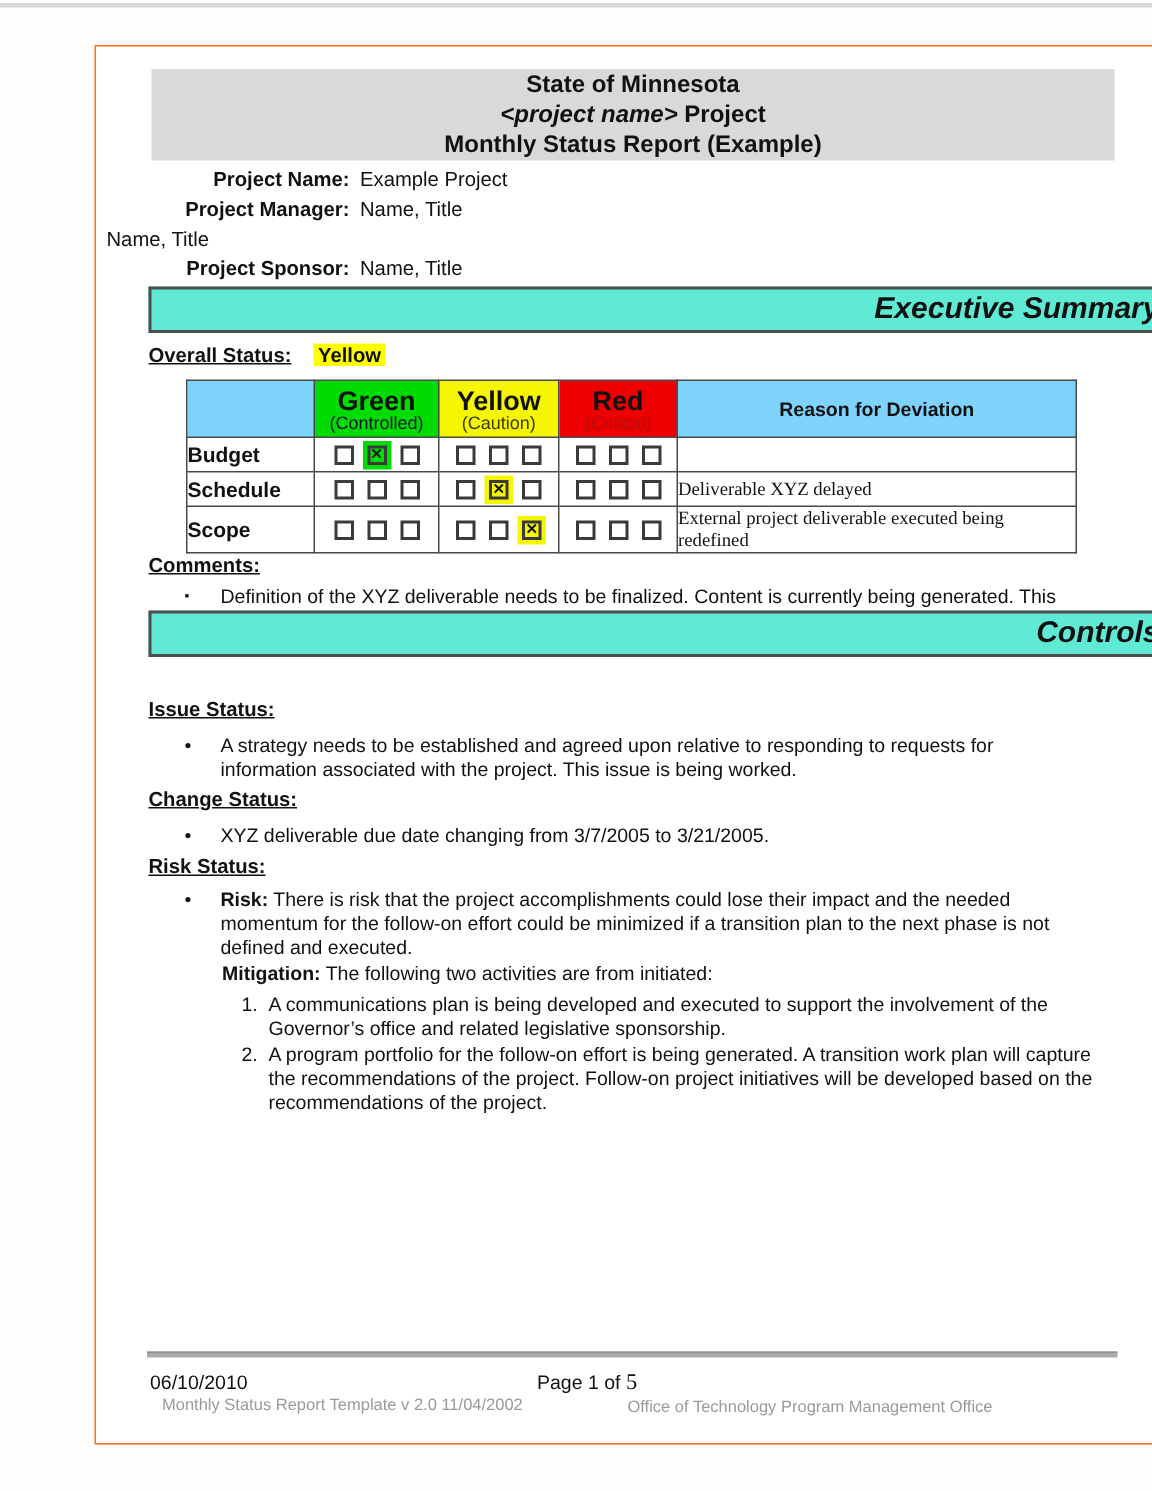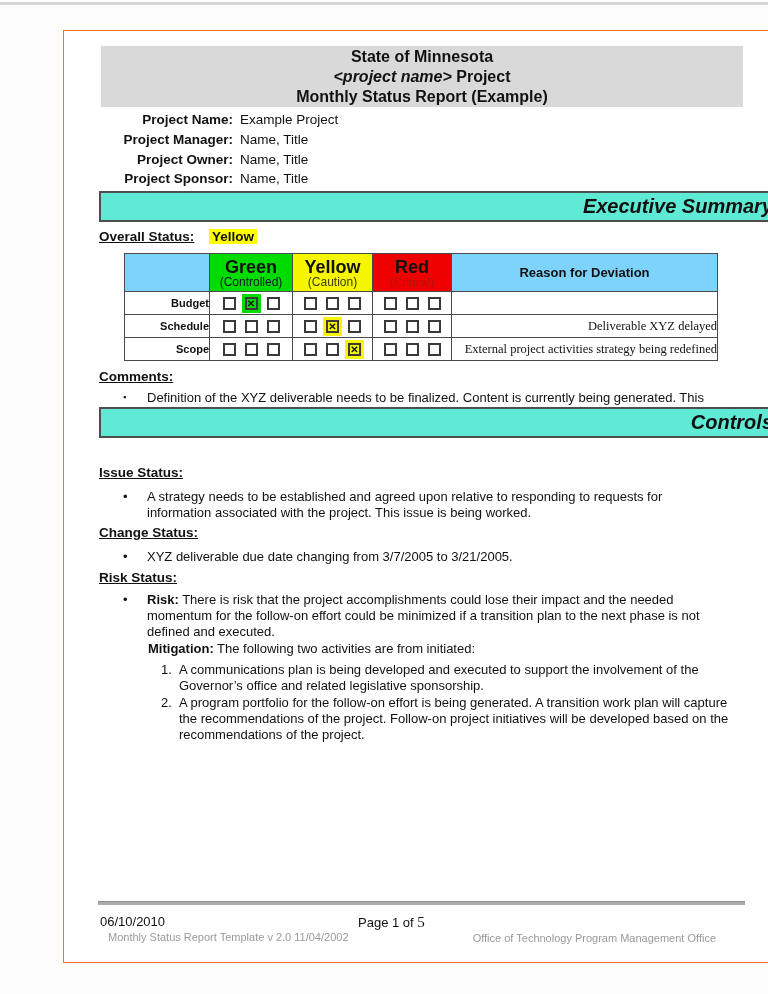--- a/index.html
+++ b/index.html
@@ -35,41 +35,41 @@
   .overall-value { position:absolute; left:110px; top:0; font-weight:bold; padding:0 3px; white-space:nowrap; }
 
   
   table.status { position:absolute; left:60px; top:222px; border-collapse:collapse; table-layout:fixed; }
   table.status td, table.status th { border:1px solid #4a4a4a; padding:0; vertical-align:middle; }
   th.state-hd { height:38px; text-align:center; }
   .state-title { font-size:18px; font-weight:bold; line-height:16px; padding-top:3px; }
   .state-sub { font-size:12px; font-weight:normal; line-height:14px; }
   th.corner, th.reason-hd { background:#7dd3fc; }
   th.reason-hd { font-size:13px; font-weight:bold; text-align:center; }
-  td.row-label { height:23px; font-size:11px; font-weight:bold; text-align:right; padding-right:8px; }
+  td.row-label { height:23px; font-size:14px; font-weight:bold; padding-right:8px; }
   td.checks { text-align:center; }
   .cb-group { display:flex; justify-content:center; align-items:center; gap:9px; }
   .cb { display:inline-flex; width:13px; height:13px; border:2px solid #3a3a3a; background:#fff; align-items:center; justify-content:center; font-size:10px; font-weight:bold; line-height:9px; color:#111; }
-  td.reason { font-family:"Liberation Serif", serif; font-size:12.5px; padding-left:7px; text-align:right; }
+  td.reason { font-family:"Liberation Serif", serif; font-size:12.5px; padding-left:7px; text-align:left; }
 
   
   .li { position:absolute; display:flex; font-size:13px; line-height:15.8px; }
   .li .marker { flex:0 0 24px; text-align:left; }
   .li .num { flex:0 0 18px; }
   .li .li-text { flex:1; }
   .mitigation { position:absolute; left:84px; font-size:13px; line-height:15.8px; }
   .blabel { font-weight:bold; }
 
   
   .foot-rule { position:absolute; left:34px; top:870px; width:647px; height:4px; background:#ababab; border-top:1px solid #8e8e8e; }
   .foot-date { position:absolute; left:36px; top:883px; font-size:13px; }
   .foot-page { position:absolute; left:294px; top:883px; font-size:13px; }
   .foot-page .serif5 { font-family:"Liberation Serif", serif; font-size:15px; }
   .foot-template { position:absolute; left:44px; top:900px; font-size:11px; color:#9a9a9a; }
-  .foot-office { position:absolute; left:300px; top:901px; width:352px; text-align:right; font-size:11px; color:#9a9a9a; }
+  .foot-office { position:absolute; left:300px; top:901px; width:352px; text-align:center; font-size:11px; color:#9a9a9a; }
 </style>
 </head>
 <body>
 
 <div id="stage">
   <div class="top-strip"></div>
 
   <div class="page">
 
     <div class="hdr-block" style="background: rgb(217, 217, 217);">
@@ -81,21 +81,20 @@
     <div class="info-rows">
       <div class="info-row">
         <span class="info-label">Project Name:</span>
         <span class="info-value">Example Project</span>
       </div>
       <div class="info-row">
         <span class="info-label">Project Manager:</span>
         <span class="info-value">Name, Title</span>
       </div>
       <div class="info-row">
-        <span class="info-label">Project Owner:</span>
         <span class="info-value">Name, Title</span>
       </div>
       <div class="info-row">
         <span class="info-label">Project Sponsor:</span>
         <span class="info-value">Name, Title</span>
       </div>
     </div>
 
     <div class="bar bar-exec">Executive Summary</div>
 
@@ -118,21 +117,21 @@
         <th class="state-hd" style="background: rgb(0, 220, 0);">
           <div class="state-title">Green</div>
           <div class="state-sub" style="color: #0f172a;">(Controlled)</div>
         </th>
         <th class="state-hd" style="background: rgb(246, 246, 0);">
           <div class="state-title">Yellow</div>
           <div class="state-sub" style="color: rgb(61, 61, 0);">(Caution)</div>
         </th>
         <th class="state-hd" style="background: rgb(238, 0, 0);">
           <div class="state-title">Red</div>
-          <div class="state-sub" style="color: rgb(176, 16, 16); font-family: Liberation Serif, serif;">(Critical)</div>
+          <div class="state-sub" style="color: rgb(176, 16, 16);">(Critical)</div>
         </th>
         <th class="reason-hd">Reason for Deviation</th>
       </tr>
 
       <tr>
         <td class="row-label">Budget</td>
         <td class="checks">
               <div class="cb-group">
           <span class="cb"></span>
                 <span class="cb" style="background: rgb(0, 220, 0); box-shadow: rgb(0, 220, 0) 0px 0px 0px 3px;">✕</span>
@@ -198,21 +197,21 @@
                 <span class="cb" style="background: rgb(246, 246, 0); box-shadow: rgb(246, 246, 0) 0px 0px 0px 3px;">✕</span>
               </div>
             </td>
         <td class="checks">
               <div class="cb-group">
           <span class="cb"></span>
                 <span class="cb"></span>
                 <span class="cb"></span>
               </div>
             </td>
-        <td class="reason">External project activities strategy being redefined</td>
+        <td class="reason">External project deliverable executed being redefined</td>
       </tr>
     </tbody>
       </table>
 
     <div class="sec-heading" style="top:338px">Comments:</div>
     <div class="li" style="left:59px; top:359px; width:586px">
       <span class="marker" style="font-size:9px; line-height:15.8px;">▪</span>
       <span class="li-text">Definition of the XYZ deliverable needs to be finalized.  Content is currently being generated.  This important deliverable will need to be reviewed and updated for high quality.</span>
     </div>
 

